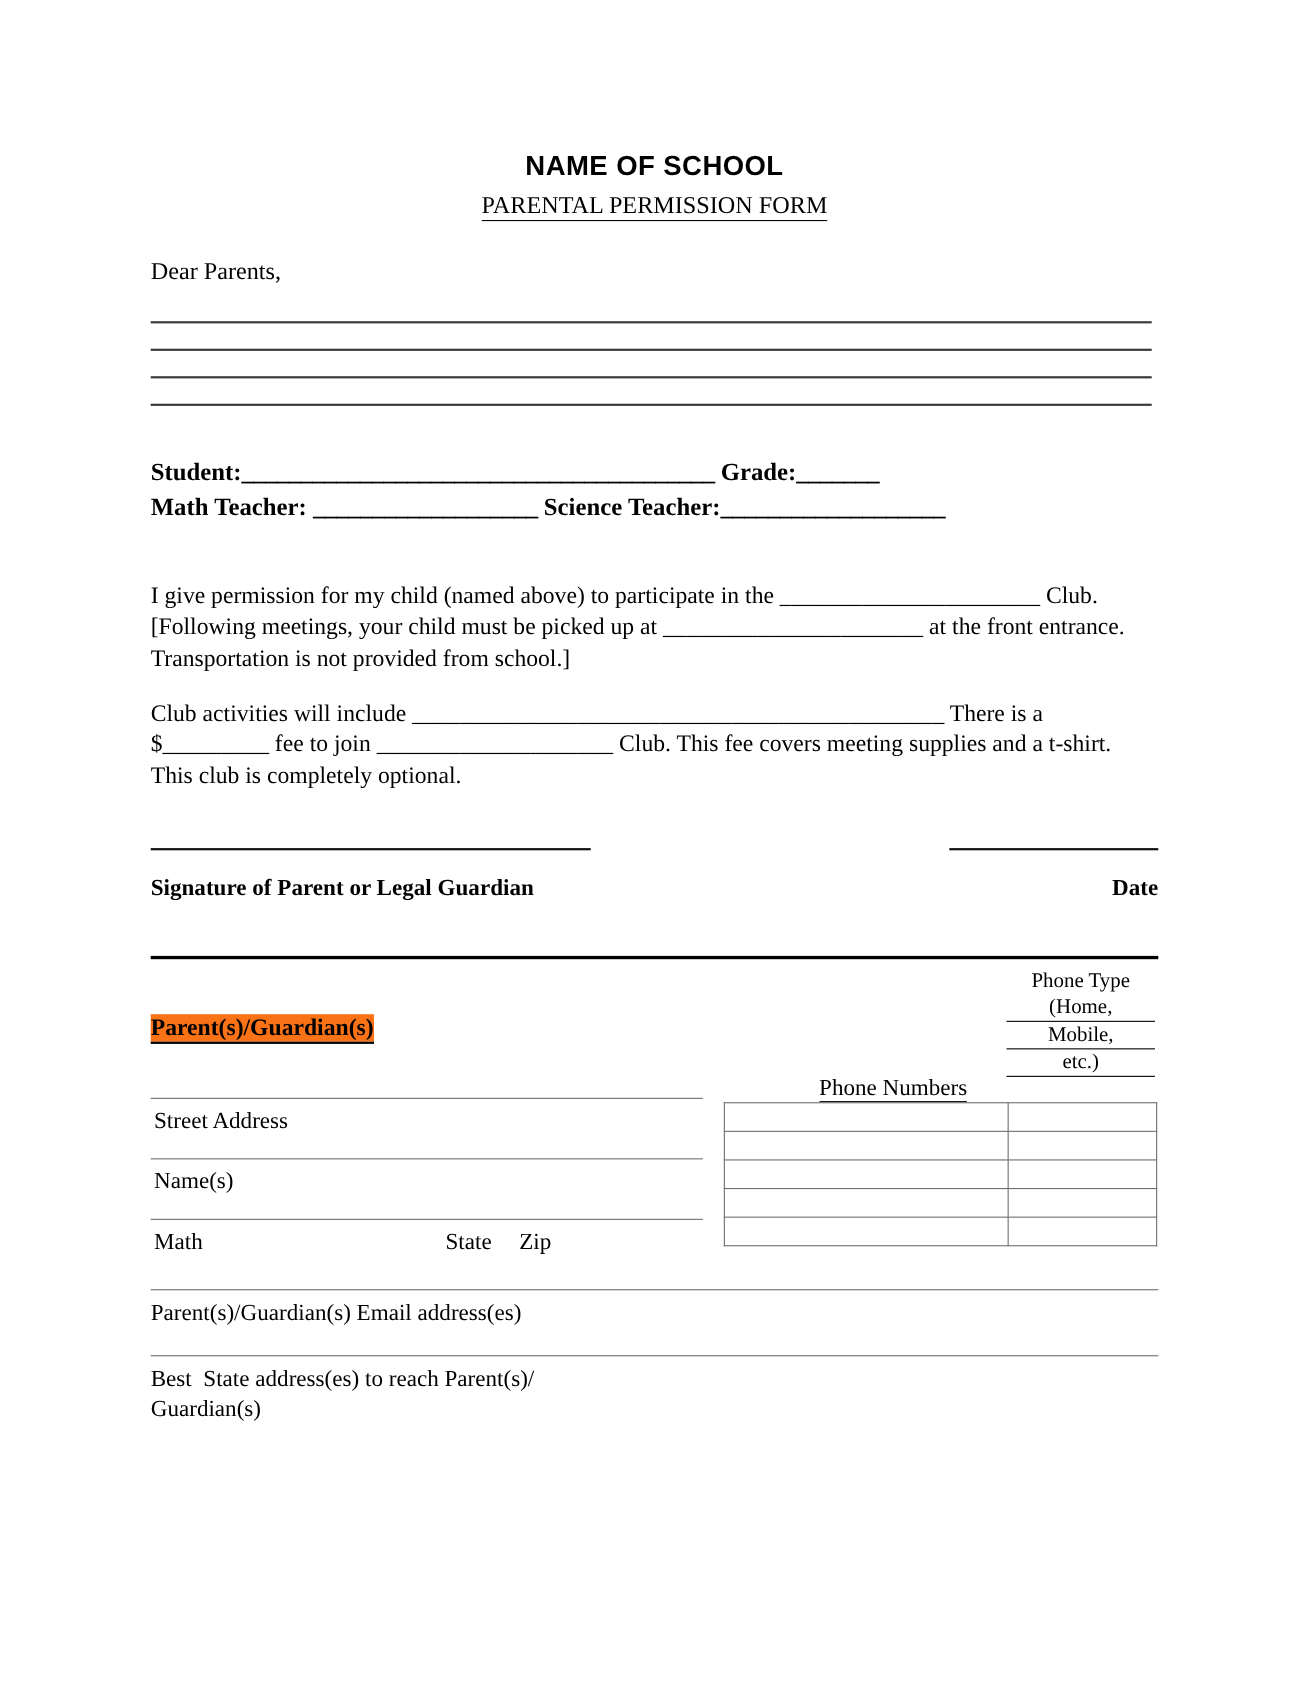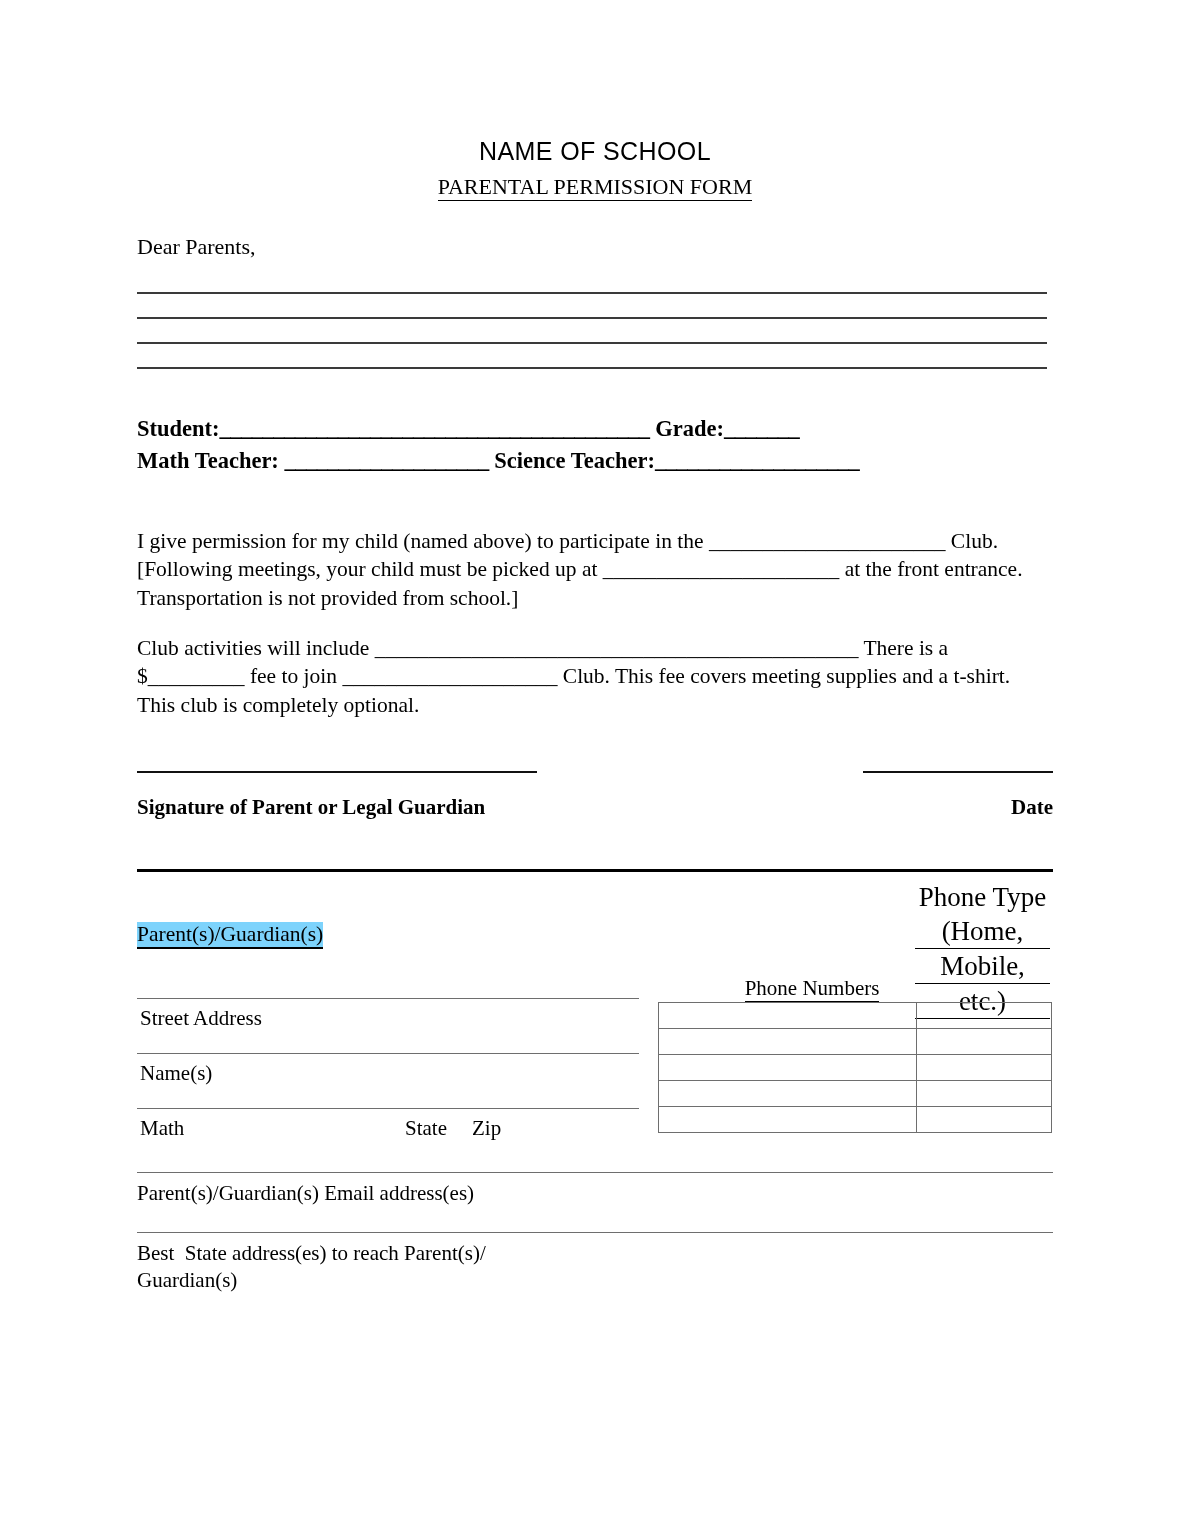--- a/index.html
+++ b/index.html
@@ -28,21 +28,21 @@
     position: absolute;
     left: 137px;
     top: 0;
     width: 916px;
   }
 
   
   .doc-title {
     text-align: center;
     font-family: "Liberation Sans", sans-serif;
-    font-weight: normal;
+    font-weight: bold;
     font-size: 25px;
     letter-spacing: 0.4px;
     margin-top: 138px;
     line-height: 1.1;
   }
   .doc-subtitle {
     text-align: center;
     font-family: "Liberation Serif", serif;
     font-size: 22px;
     margin-top: 9px;
@@ -137,21 +137,21 @@
     margin-top: 8px;
     height: 290px;
   }
 
   .col-head-phone-type {
     position: absolute;
     left: 778px;
     top: 0;
     width: 135px;
     text-align: center;
-    font-size: 27px;
+    font-size: 19px;
     line-height: 1.26;
   }
   .col-head-phone-type .u {
     border-bottom: 1.5px solid #000;
     font-family: Liberation Serif, serif;
   }
 
   .col-head-phone-numbers {
     position: absolute;
     left: 570px;
@@ -163,23 +163,23 @@
   }
   .col-head-phone-numbers span {
     border-bottom: 1.5px solid #000;
     padding-bottom: 1px;
   }
 
   .parent-guardian-head {
     position: absolute;
     left: 0;
     top: 42px;
-    font-weight: normal;
+    font-weight: bold;
     font-size: 21.5px;
-    background: #7dd3fc;
+    background: #f97316;
     line-height: 1.15;
   }
   .parent-guardian-head span {
     border-bottom: 2px solid #000;
     padding-bottom: 1px;
   }
 
   
   .addr-stack {
     position: absolute;

